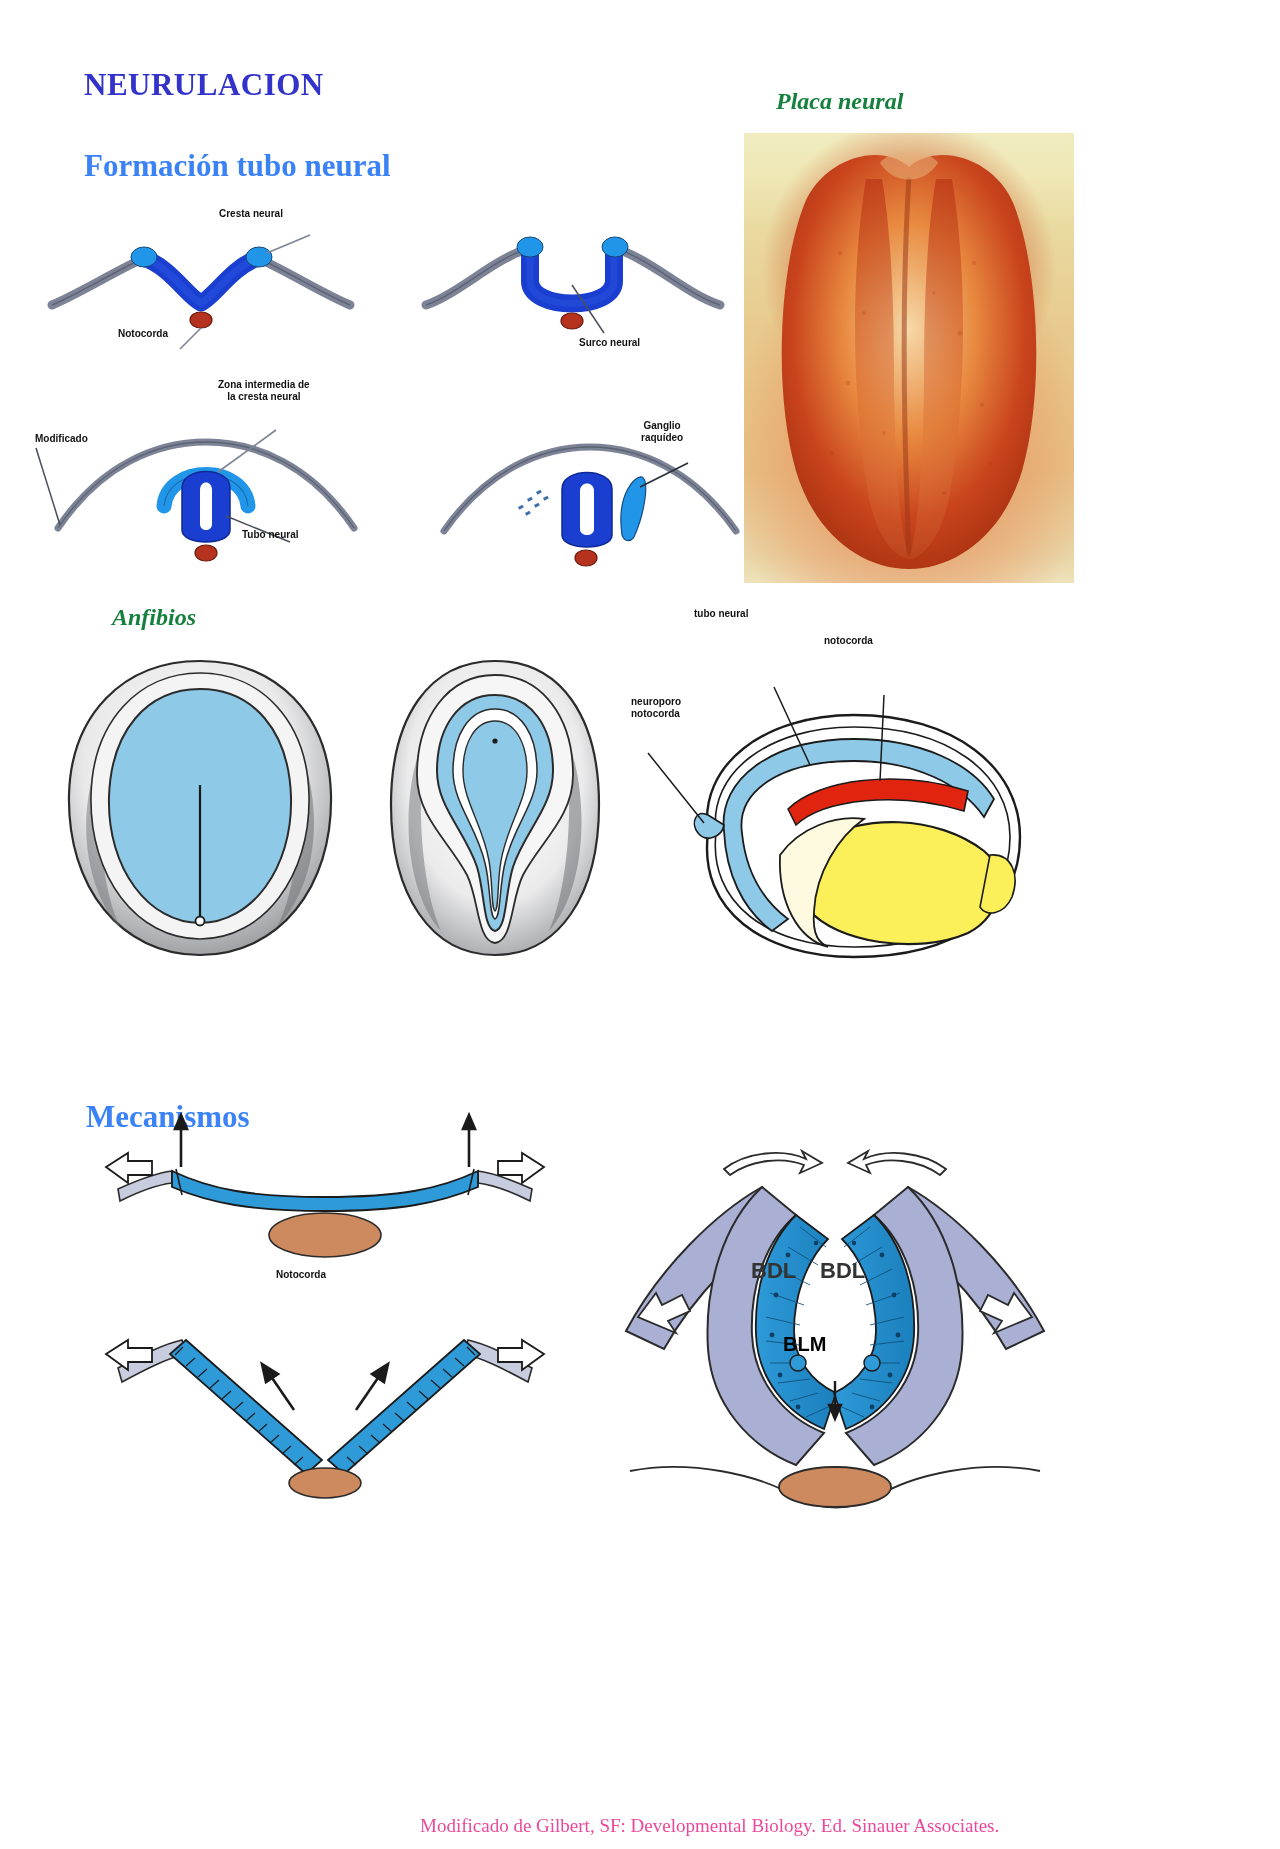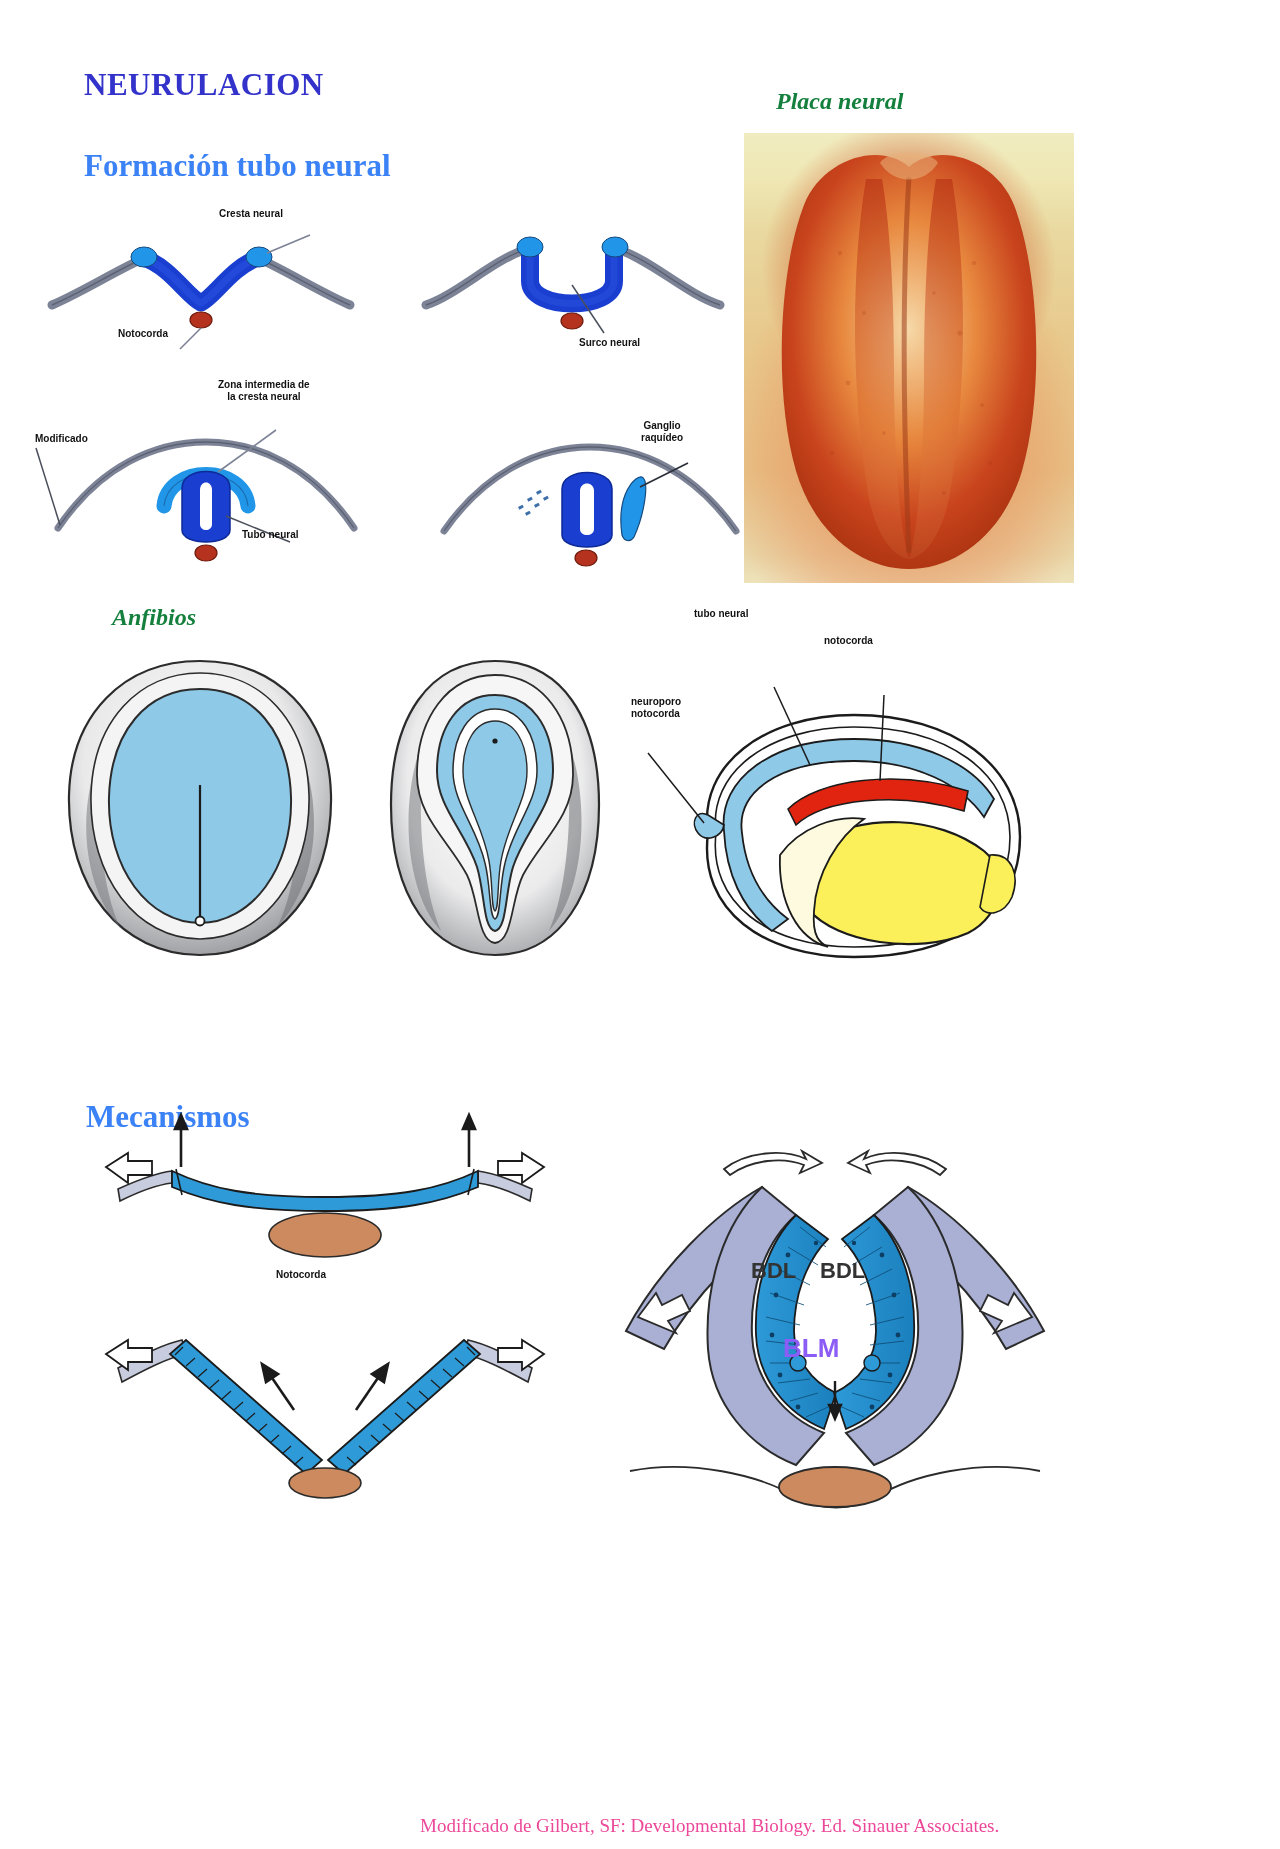--- a/index.html
+++ b/index.html
@@ -454,13 +454,13 @@
     </g>
 
     <path d="M10 336 C 70 324, 140 340, 176 362 C 200 376, 232 376, 256 362
              C 292 340, 360 324, 420 336" fill="none" stroke="#2b2b2b" stroke-width="1.8"></path>
 
     <ellipse cx="215" cy="352" rx="56" ry="20" fill="#cd8a5e" stroke="#2b2b2b" stroke-width="1.8"></ellipse>
   </svg>
 </div>
 <div class="abs lbl" style="left:751px;top:1243px;font-size:22px;font-family:'Liberation Sans',sans-serif;color:#333;">BDL</div>
 <div class="abs lbl" style="left:820px;top:1243px;font-size:22px;font-family:'Liberation Sans',sans-serif;color:#333;">BDL</div>
-<div class="abs lbl" style="left:783px;top:1318px;font-size:26px;font-family:'Liberation Sans',sans-serif;color:#8b5cf6;">BLM</div>
+<div class="abs lbl" style="left:783px;top:1318px;font-size:20px;font-family:'Liberation Sans',sans-serif;color:#000000;">BLM</div>
 
 </body></html>

